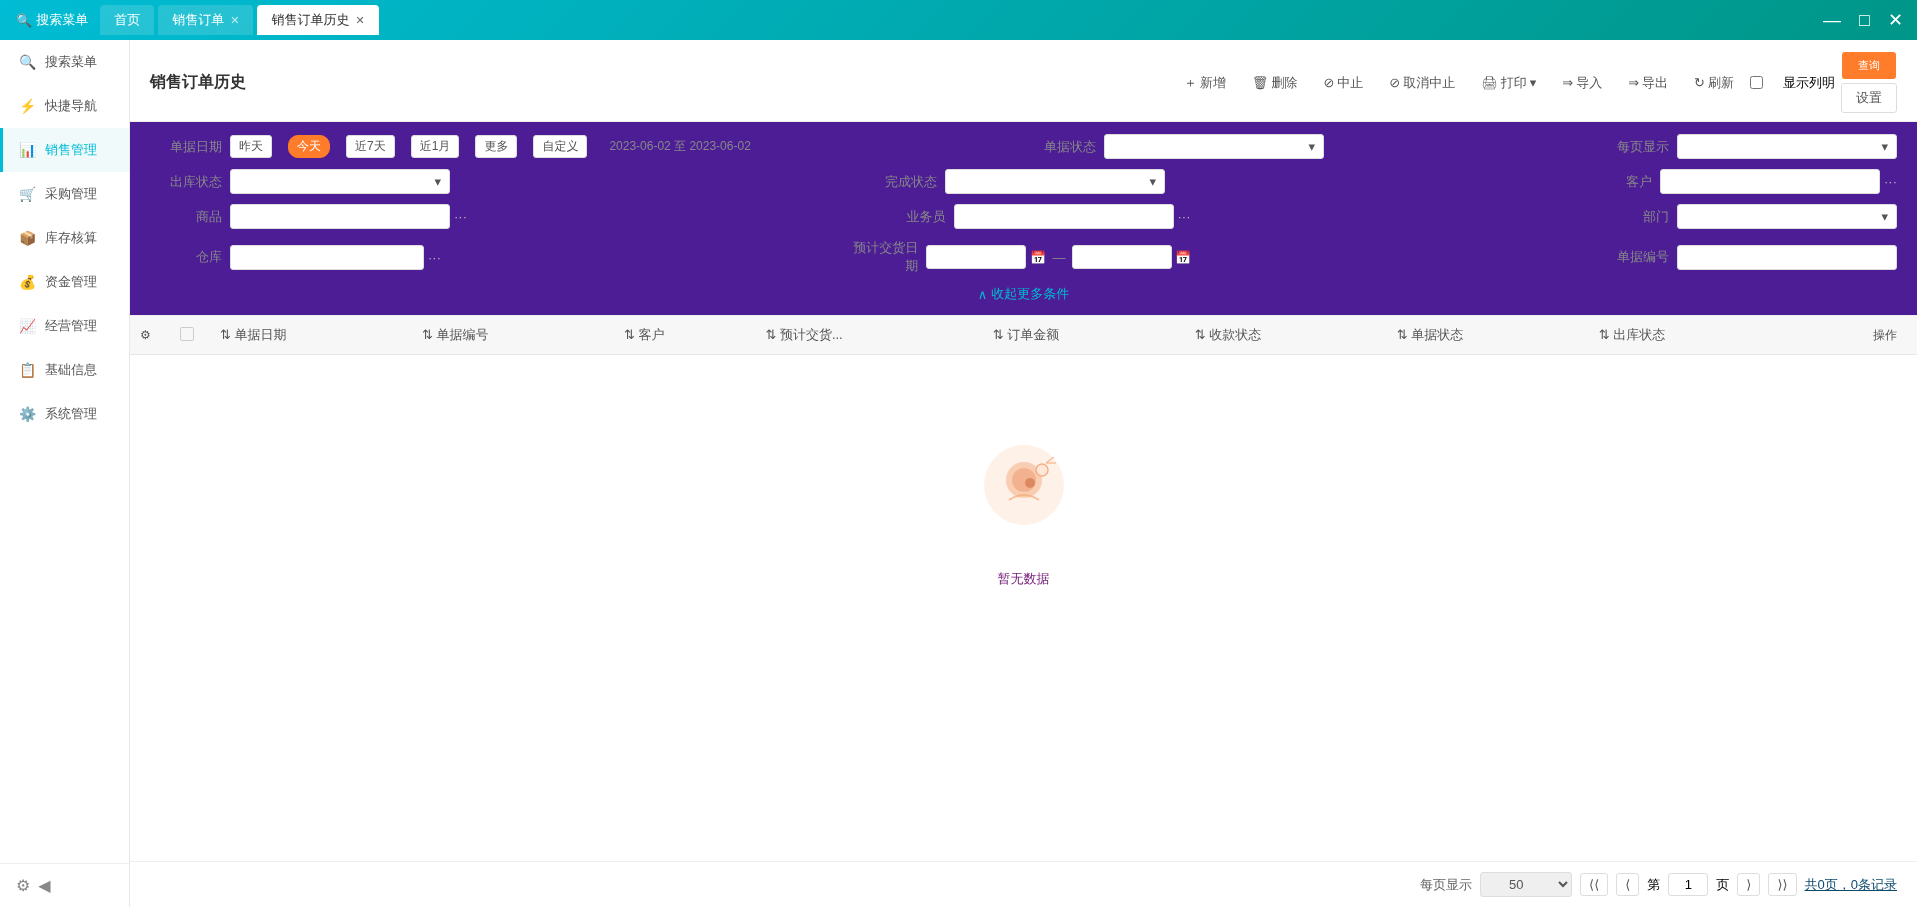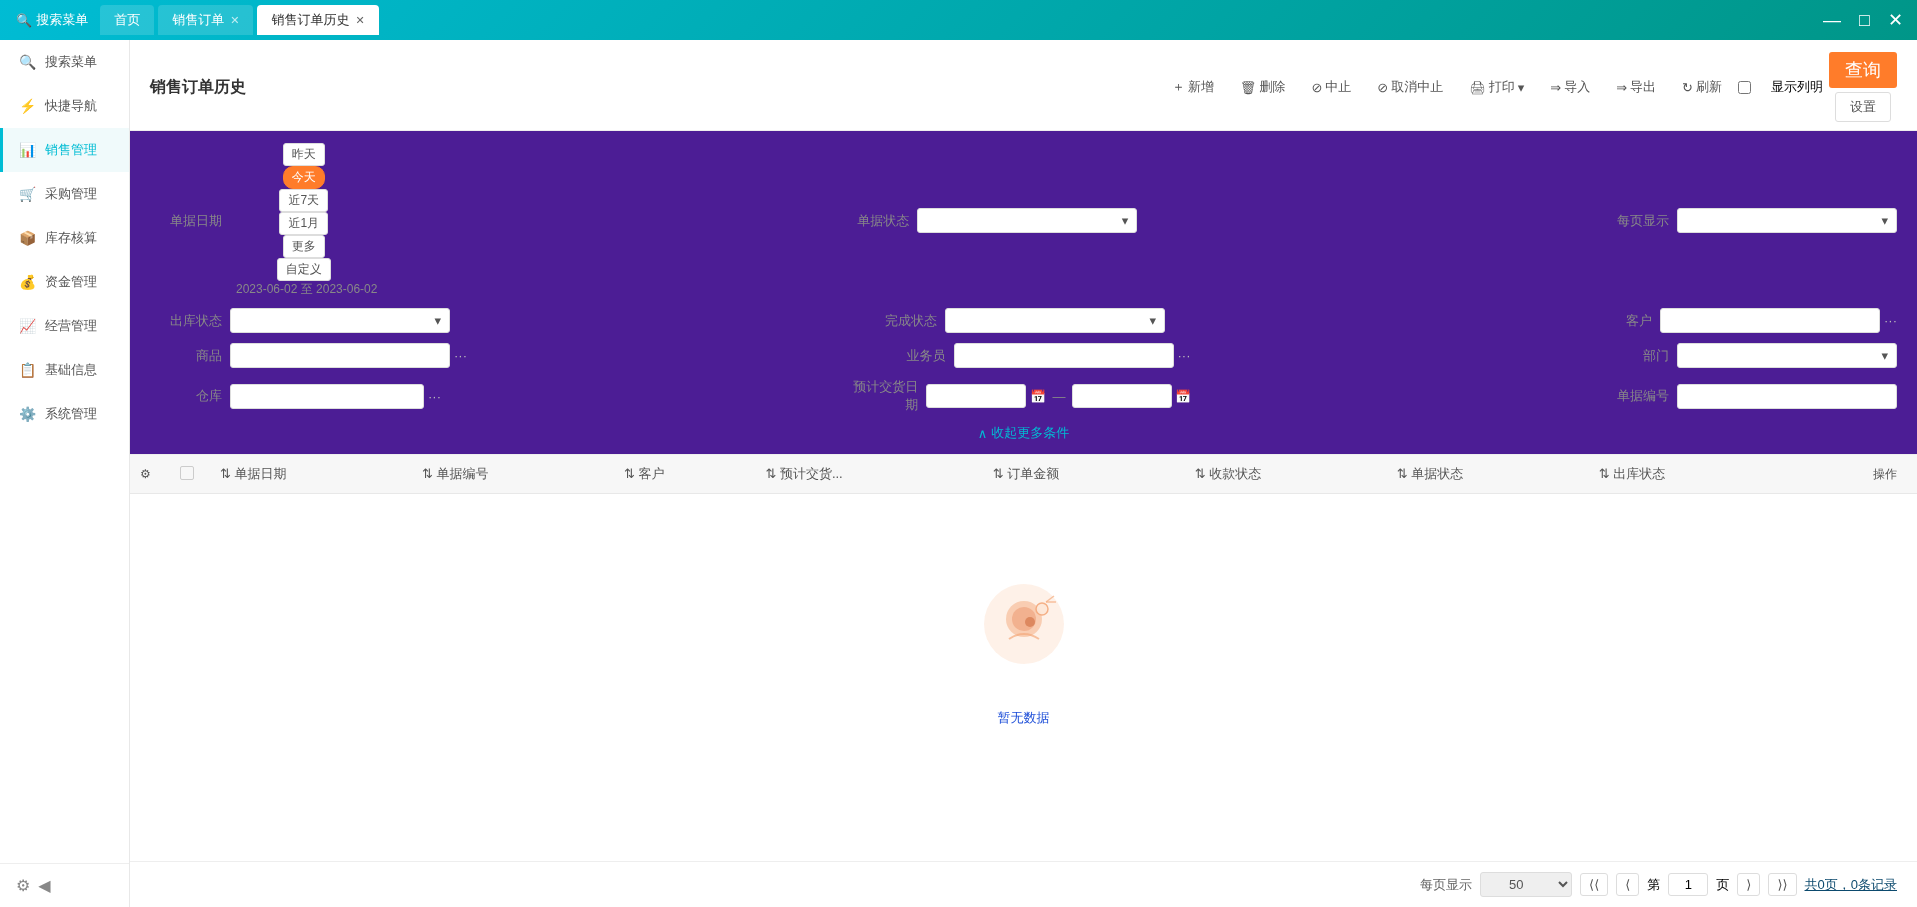--- a/index.html
+++ b/index.html
@@ -60,36 +60,36 @@
     }
     .page-title { font-size: 16px; font-weight: 600; color: #333; }
     .header-actions { display: flex; align-items: center; gap: 6px; }
     .action-btn {
       display: flex; align-items: center; gap: 3px;
       padding: 5px 10px; border: none; background: none; cursor: pointer;
       color: #555; font-size: 12px; border-radius: 3px;
     }
     .btn-query {
       background: #ff7c2a; color: white; border: none; padding: 6px 16px;
-      border-radius: 3px; cursor: pointer; font-size: 18px;
+      border-radius: 3px; cursor: pointer; font-size: 11px;
     }
     .btn-settings {
       background: white; color: #555; border: 1px solid #ddd; padding: 5px 14px;
       border-radius: 3px; cursor: pointer; font-size: 13px; margin-top: 4px;
     }
     .query-btns { display: flex; flex-direction: column; align-items: center; }
 
     
     .filter-area {
       background: #4c1d95; padding: 12px 20px; border-bottom: 1px solid #eee;
       flex-shrink: 0;
     }
     .filter-row { display: flex; align-items: center; margin-bottom: 10px; gap: 0; }
     .filter-label { color: #888; width: 80px; text-align: right; padding-right: 8px; flex-shrink: 0; }
-    .filter-date-group { display: flex; align-items: center; gap: 0; flex-direction: column; }
+    .filter-date-group { display: flex; align-items: center; gap: 16px; }
     .date-btn {
       padding: 2px 8px; border-radius: 3px; cursor: pointer;
       border: 1px solid #ddd; background: white; color: #555; font-size: 12px;
     }
     .date-btn.active { background: #ff7c2a; color: white; border-color: #ff7c2a; border-radius: 10px; }
     .date-range { color: #888; font-size: 12px; margin-left: 6px; }
     .filter-select {
       display: flex; align-items: center;
       border: 1px solid #ddd; border-radius: 3px; padding: 4px 8px;
       background: white; min-width: 180px; cursor: pointer; color: #555;
@@ -111,21 +111,21 @@
       font-weight: 500; color: #555; border-bottom: 1px solid #e8e8e8;
       white-space: nowrap; font-size: 12px;
     }
     .th-settings { width: 40px; text-align: center; }
     .th-checkbox { width: 40px; text-align: center; }
     .checkbox-box { width: 14px; height: 14px; border: 1px solid #ccc; border-radius: 2px; display: inline-block; }
 
     
     .empty-state { display: flex; flex-direction: column; align-items: center; justify-content: center; padding: 80px 0; }
     .empty-icon { font-size: 80px; margin-bottom: 16px; }
-    .empty-text { color: #1d4ed8; font-size: 13px; }
+    .empty-text { color: #701a75; font-size: 13px; }
 
     
     .table-footer {
       background: white; border-top: 1px solid #eee; padding: 10px 20px;
       display: flex; align-items: center; justify-content: flex-end; gap: 8px; flex-shrink: 0;
     }
     .per-page-label { color: #666; }
     .per-page-select { border: 1px solid #ddd; padding: 3px 24px; border-radius: 3px; color: #555; }
     .page-nav-btn { background: none; border: 1px solid #ddd; padding: 3px 8px; border-radius: 3px; cursor: pointer; color: #555; }
     .page-input { border: 1px solid #ddd; padding: 3px 6px; border-radius: 3px; width: 40px; text-align: center; }

